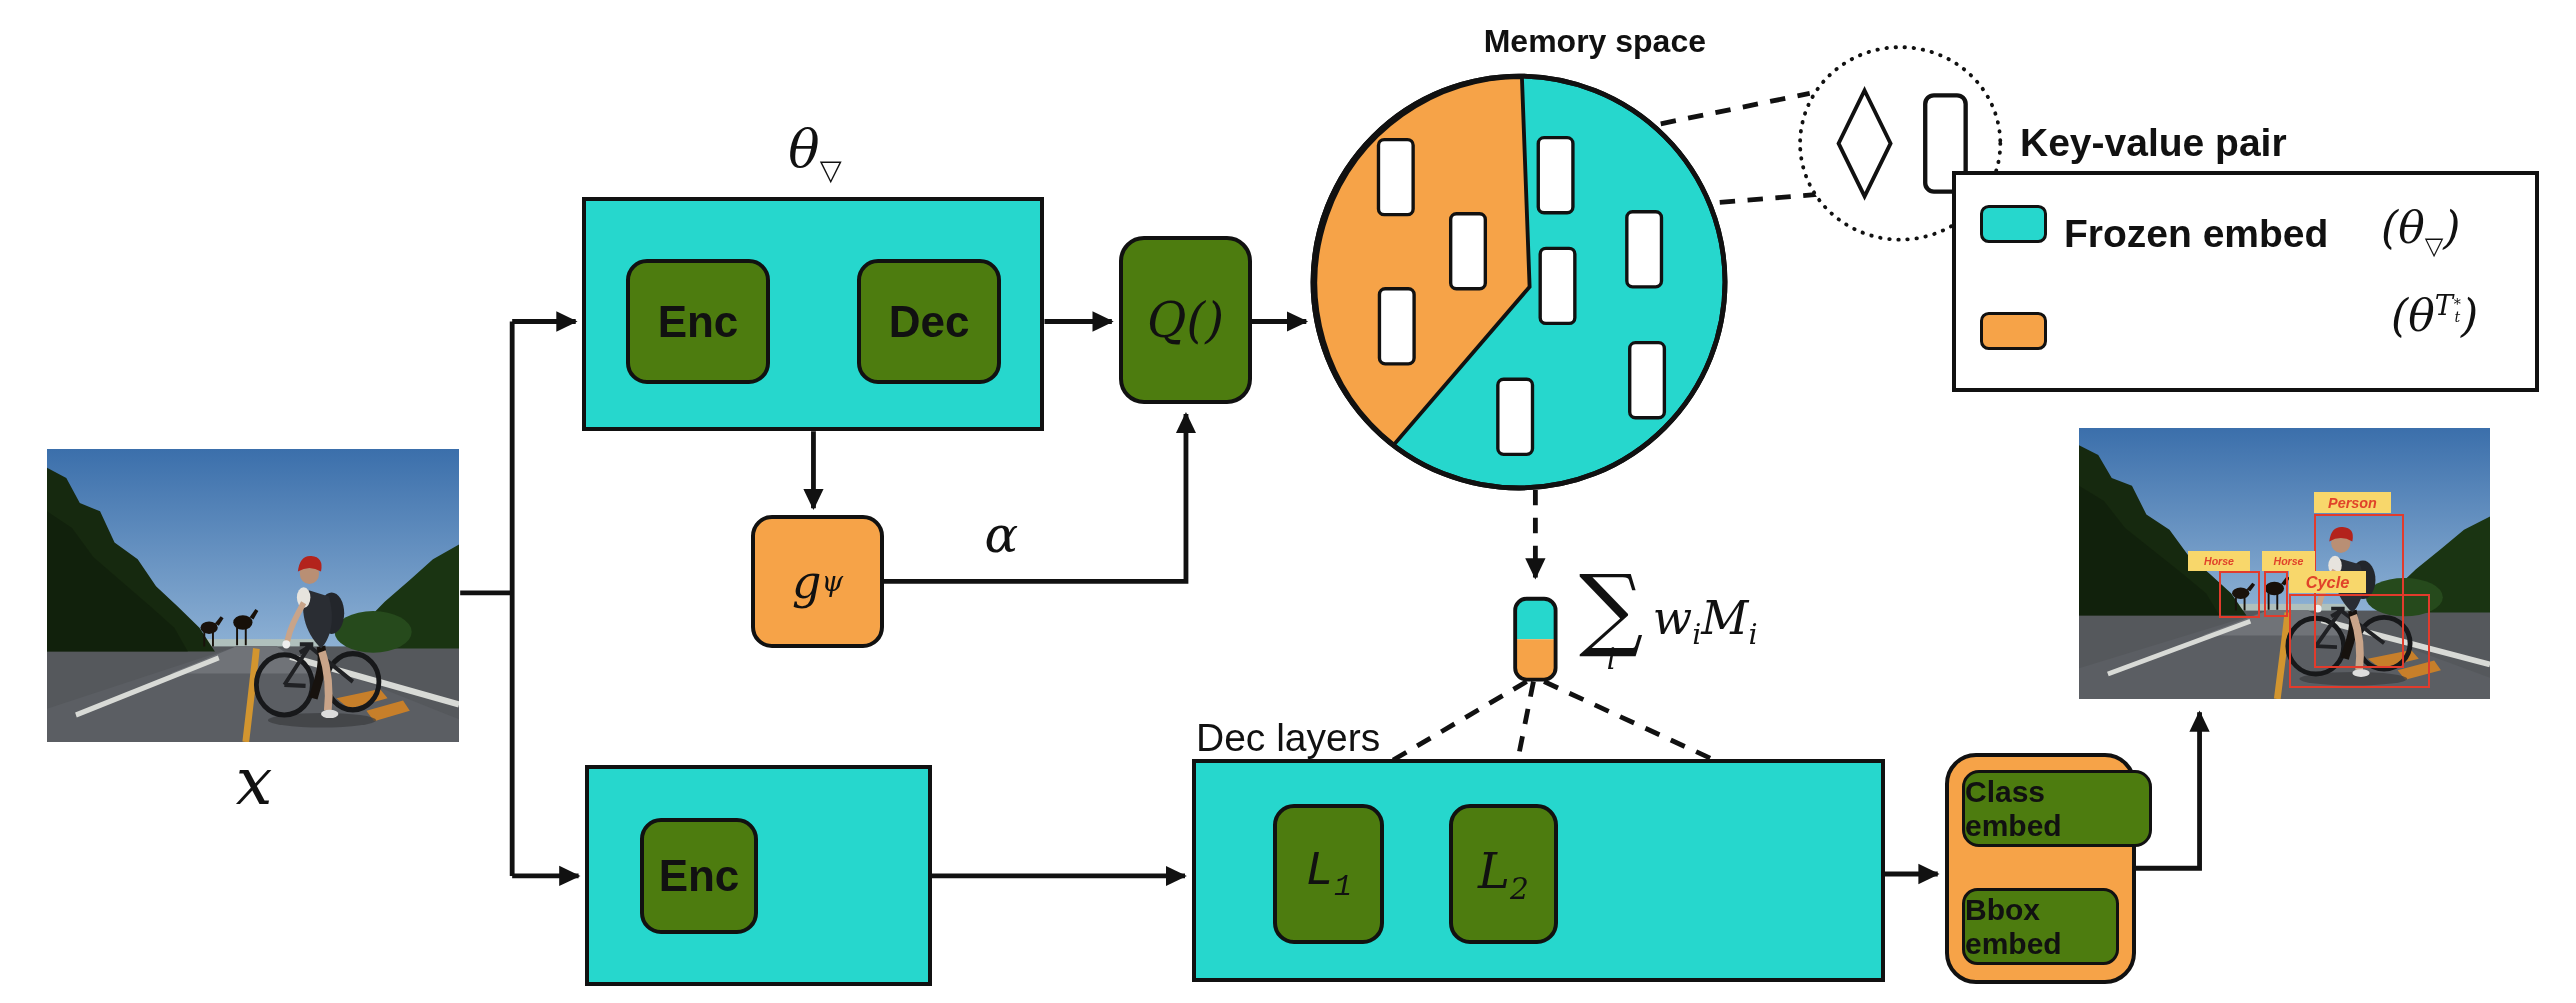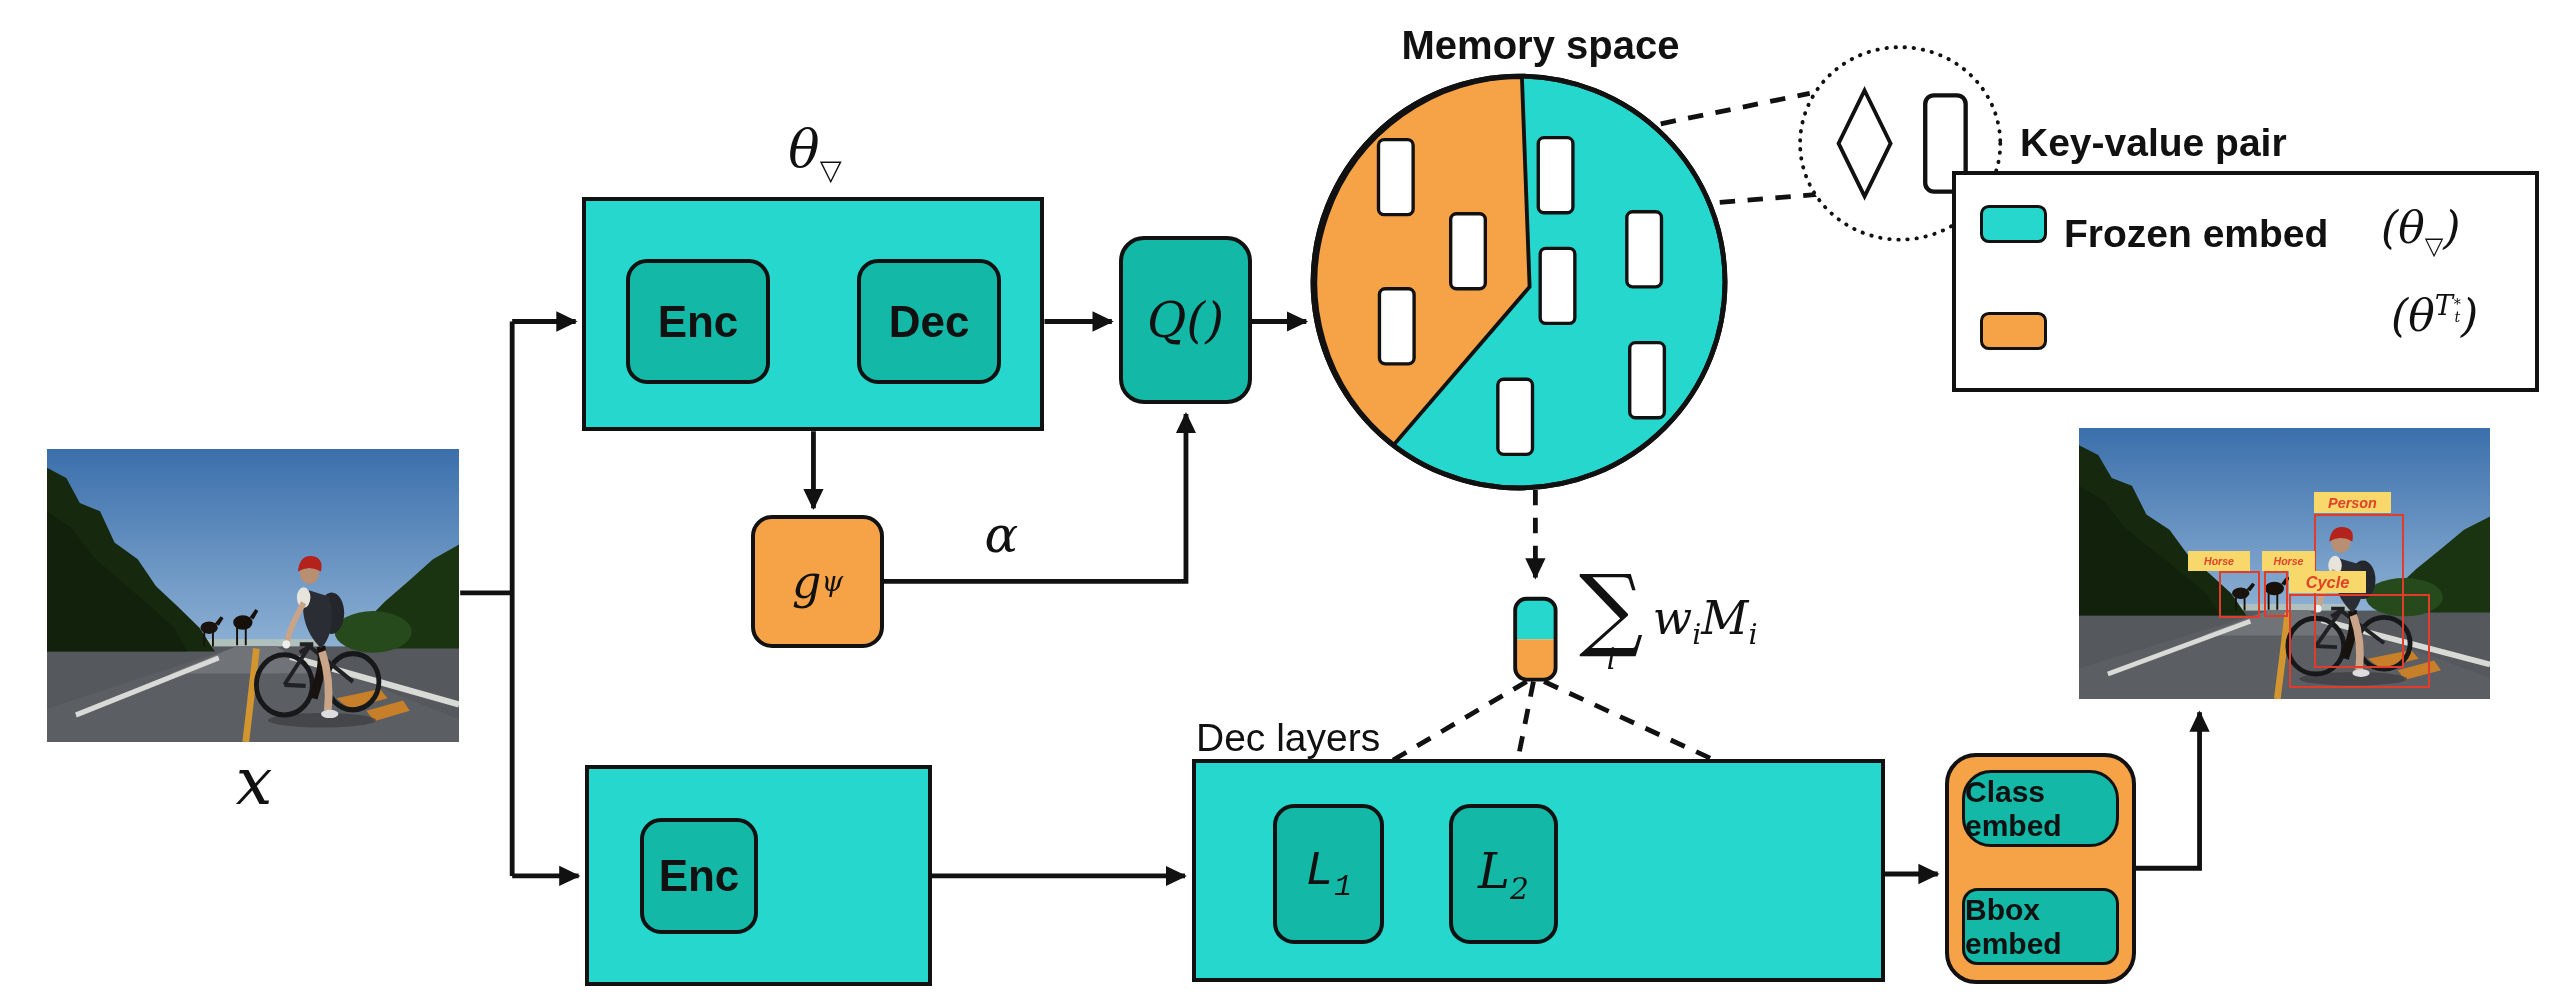--- a/index.html
+++ b/index.html
@@ -2,21 +2,21 @@
 <html><head>
 <meta charset="utf-8">
 <style>
   html,body{margin:0;padding:0;background:#fff;}
   #stage{position:relative;width:2576px;height:1003px;background:#ffffff;
          font-family:"Liberation Sans",sans-serif;color:#111;overflow:hidden;}
   .abs{position:absolute;}
   #wires{position:absolute;left:0;top:0;width:2576px;height:1003px;}
   .tealbox{background:#26d7cd;border:4.8px solid #111;box-sizing:border-box;}
   .orangebox{background:#f6a348;border:4.8px solid #111;box-sizing:border-box;}
-  .whitebox{background:#14b8a6;border:4.8px solid #111;border-radius:21px;box-sizing:border-box;
+  .whitebox{background:#4d7c0f;border:4.8px solid #111;border-radius:21px;box-sizing:border-box;
             display:flex;align-items:center;justify-content:center;font-weight:bold;}
   .math{font-family:"DejaVu Serif",serif;font-style:italic;}
   .ctr{display:flex;align-items:center;justify-content:center;}
   .boldlbl{font-weight:bold;}
   sub.tri{font-style:normal;font-size:0.55em;vertical-align:-0.45em;letter-spacing:0;}
   .photo{position:absolute;overflow:hidden;background:#6d86a0;}
   .photo svg{display:block;width:100%;height:100%;}
   #detections{position:absolute;left:0;top:0;width:411px;height:271px;}
   .det-box{position:absolute;border:2.9px solid #e23b2c;box-sizing:border-box;}
   .det-label{position:absolute;background:#f8d76b;color:#e0432a;font-weight:bold;
@@ -165,21 +165,21 @@
 
   <div class="abs orangebox ctr math" style="left:751px;top:515px;width:133px;height:133px;border-radius:21px;font-size:46px;">
     <span>g</span>
       <sub style="font-size:0.6em;vertical-align:-0.4em;">ψ</sub>
   </div>
 
   <div class="abs math" style="left:968px;top:510px;width:67px;font-size:50px;text-align:center;line-height:1;">
     <span>α</span>
   </div>
 
-  <div class="abs boldlbl" style="left:1375px;top:25px;width:331px;font-size:40px;text-align:center;line-height:1;">
+  <div class="abs boldlbl" style="left:1375px;top:25px;width:331px;font-size:32px;text-align:right;line-height:1;">
     <span>Memory space</span>
   </div>
 
   <div class="abs" id="sum-expr" style="left:1579px;top:570px;">
     <span class="sigcol">
       <span style="font-size:90px;">∑</span>
       <span class="math" style="font-size:29px;">i</span>
     </span>
     <span class="math" style="font-size:46px;margin-left:9.6px;margin-top:21px;display:inline-block;">
       <span>w</span><sub style="font-size:0.62em;">i</sub><span>M</span><sub style="font-size:0.62em;">i</sub>
@@ -227,21 +227,21 @@
   <div class="abs tealbox" style="left:1192px;top:759px;width:693px;height:223px;"></div>
 
   <div class="abs whitebox math" style="left:1273px;top:804px;width:111px;height:140px;font-size:48px;font-weight:normal;font-family:Liberation Mono, monospace;">
     <span><span>L</span><sub style="font-size:0.62em;">1</sub></span>
   </div>
   <div class="abs whitebox math" style="left:1449px;top:804px;width:109px;height:140px;font-size:48px;font-weight:normal;">
     <span><span>L</span><sub style="font-size:0.62em;">2</sub></span>
   </div>
 
   <div class="abs orangebox" style="left:1945px;top:753px;width:191px;height:231px;border-radius:31px;"></div>
-  <div class="abs whitebox" style="left:1962px;top:770px;width:157px;height:77px;border-radius:29px;border-width:3.9px;font-size:30px;">
+  <div class="abs whitebox" style="left:1962px;top:770px;width:190px;height:77px;border-radius:17px;border-width:3.9px;font-size:30px;">
     <span>Class embed</span>
   </div>
   <div class="abs whitebox" style="left:1962px;top:888px;width:157px;height:77px;border-radius:15.4px;border-width:3.9px;font-size:30px;">
     <span>Bbox embed</span>
   </div>
 
   <div class="photo" style="left:2079px;top:428px;width:411px;height:271px;font-style:italic;">
     <svg viewBox="0 0 427 282" preserveAspectRatio="none">
         <use href="#scene"></use>
       </svg>

